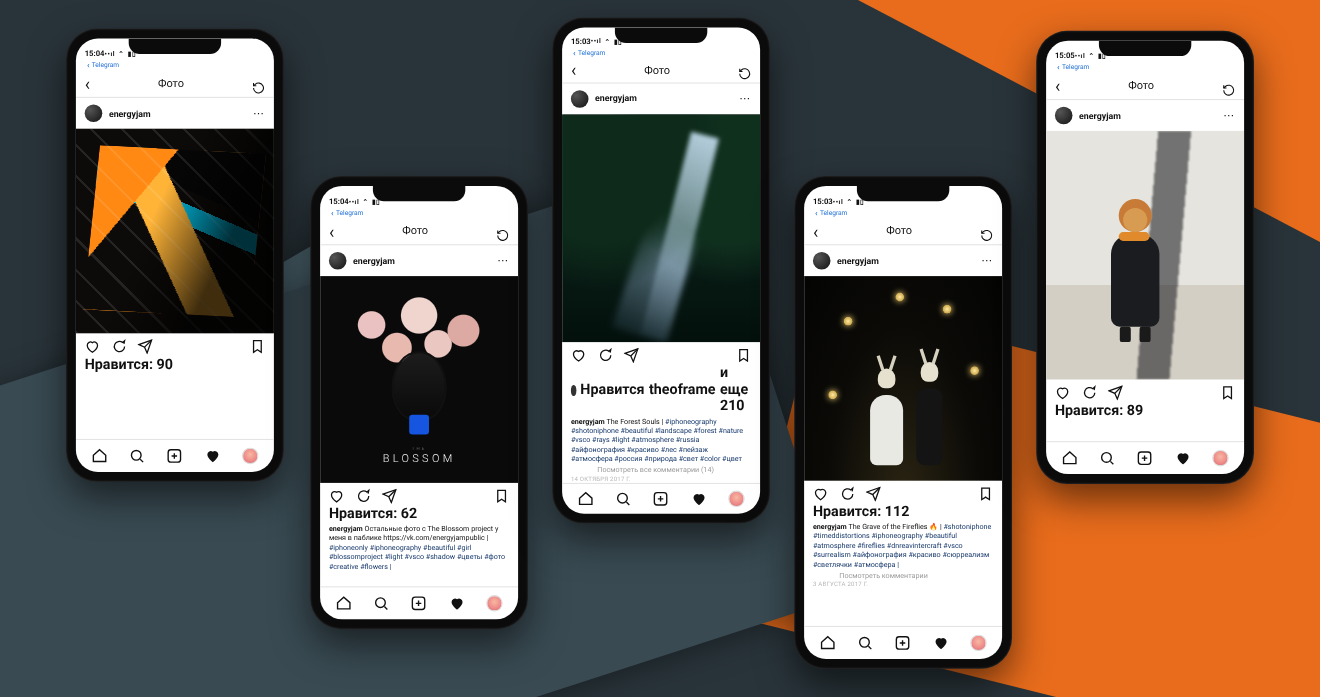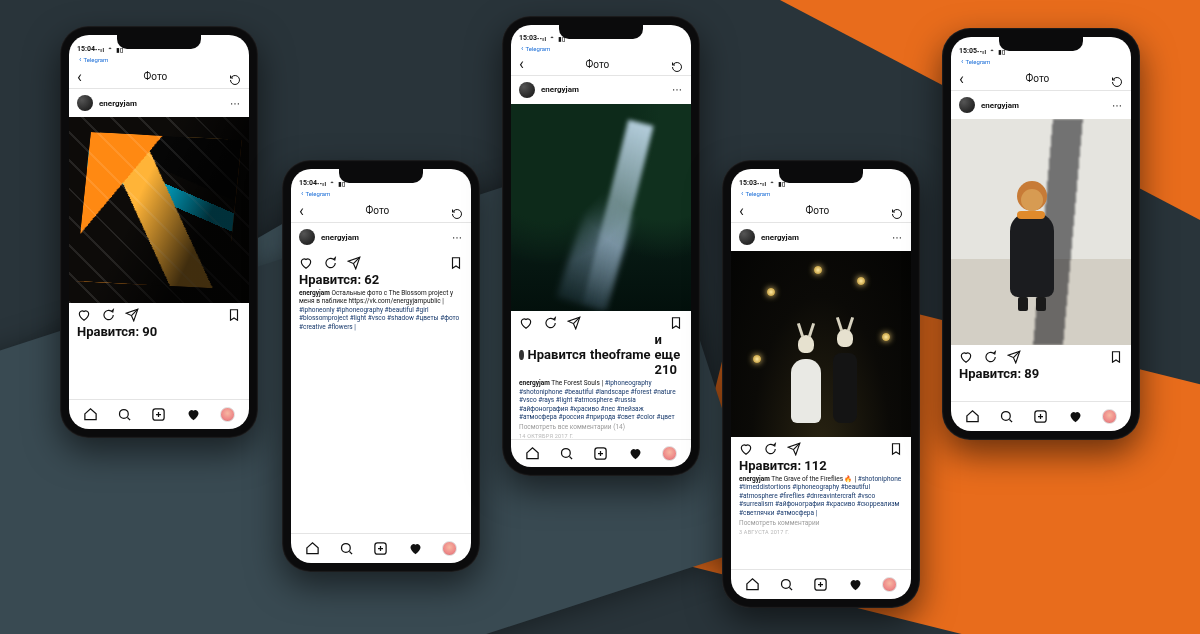--- a/index.html
+++ b/index.html
@@ -124,21 +124,21 @@
     font-size:13px; font-weight:700; padding:0 8px; color:#111;
     display:flex; gap:4px; align-items:center;
   }
   .caption {
     font-size:6.5px; line-height:1.3; padding:2px 8px 0 8px; color:#111;
     word-break: break-word;
   }
   .caption .u { font-weight:700;}
   .caption .h { color:#16386b;}
   .viewcomments {
-    font-size:6.5px; color:#9b9b9b; padding:2px 8px 0 8px;
+    font-size:6.5px; color:#9b9b9b; padding:2px 8px 0 8px;margin-left:24px;
   }
   .date {
     font-size:5.5px; color:#b8b8b8; padding:2px 8px 0 8px; letter-spacing:.2px;
   }
   .tabbar {
     margin-top:auto;
     height:30px;
     border-top:.5px solid #e4e4e4;
     display:flex; align-items:center; justify-content:space-around;
     padding:0 4px;
@@ -338,20 +338,26 @@
         <span class="reload"><svg viewBox="0 0 24 24" fill="none" stroke="#111" stroke-width="2">
               <path d="M3 12a9 9 0 1 0 3-6.7L3 8"></path>
               <path d="M3 3v5h5"></path>
             </svg></span>
       </div>
       <div class="post-head">
         <div class="avatar"></div>
         <div class="username">energyjam</div>
         <div class="dots">⋯</div>
       </div>
+      <div class="art art2">
+        <div class="flowers"></div>
+          <div class="face"></div>
+          <div class="cup"></div>
+        <div class="txt"><small>THE</small><span>BLOSSOM</span></div>
+      </div>
       <div class="actions">
         <span class="ico">
             <svg viewBox="0 0 24 24" fill="none" stroke="#111" stroke-width="2">
               <path d="M12 21s-8-5.3-8-11a5 5 0 0 1 8-4 5 5 0 0 1 8 4c0 5.7-8 11-8 11z"></path>
             </svg>
           </span>
         <span class="ico">
             <svg viewBox="0 0 24 24" fill="none" stroke="#111" stroke-width="2">
               <path d="M21 12a8 8 0 1 1-3-6.2L21 3l-1 5"></path>
             </svg>

